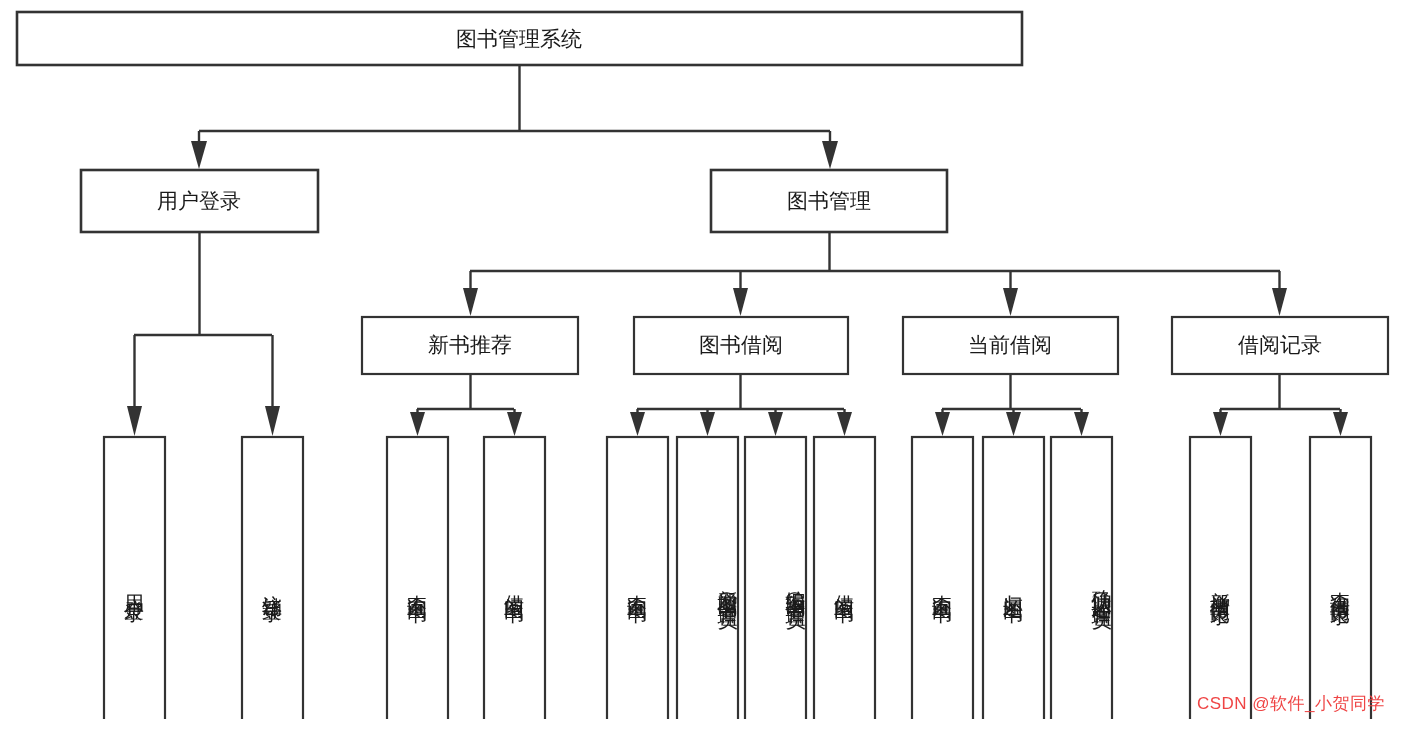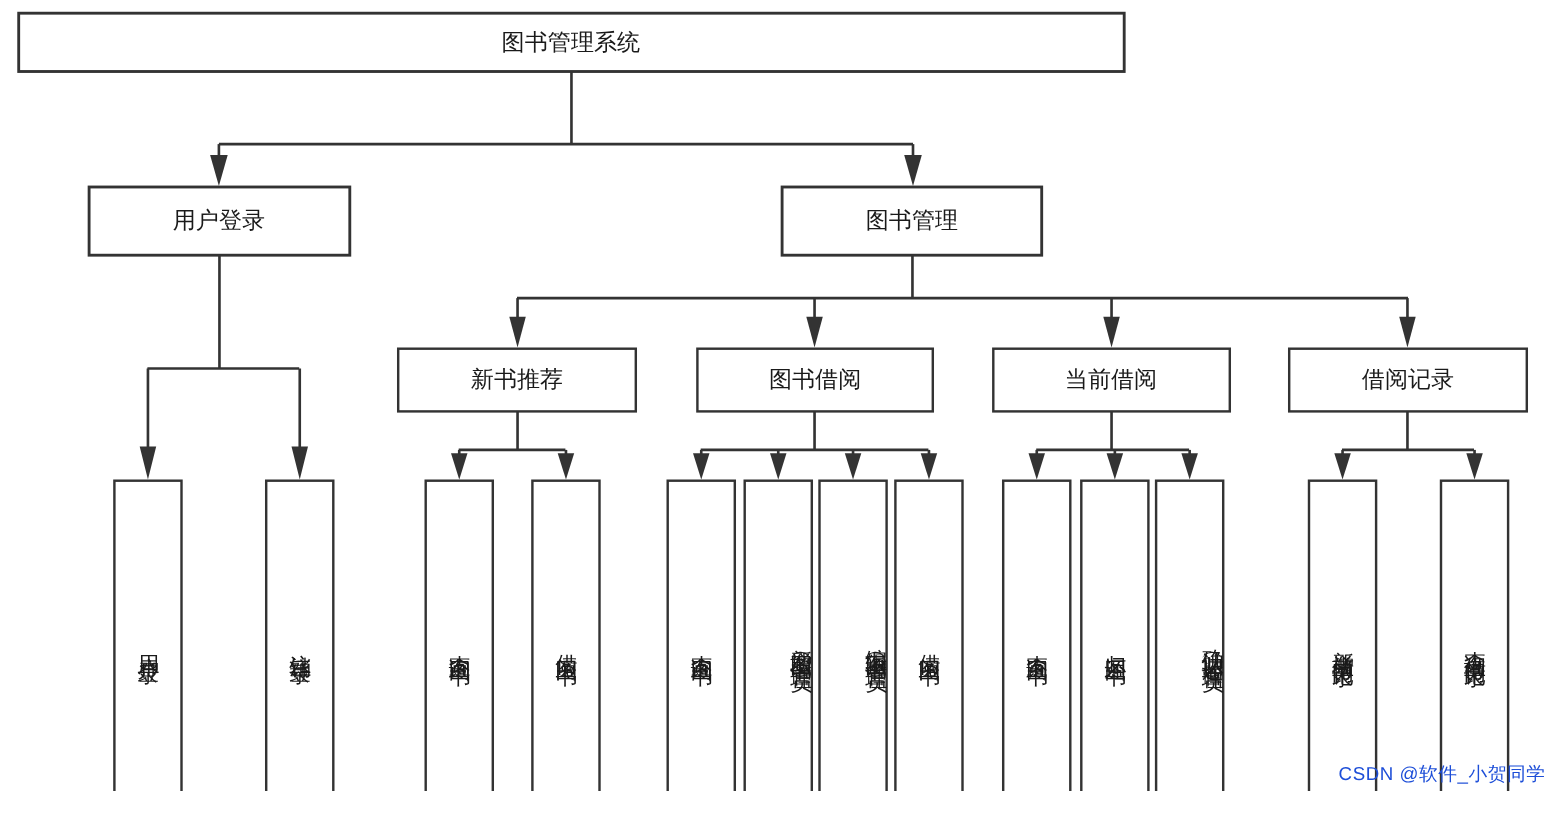--- a/index.html
+++ b/index.html
@@ -66,25 +66,25 @@
     align-items: flex-start;
     justify-content: center;
     pointer-events: none;
     user-select: none;
   }
   .vlabel.centered {
     align-items: center;
   }
   .watermark {
     position: absolute;
-    right: 0;
+    right: 20px;
     bottom: 4px;
     font-family: "Liberation Sans", "DejaVu Sans", sans-serif;
     font-size: 17px;
-    color: #1d4ed8;
+    color: #ef4444;
     white-space: nowrap;
     user-select: none;
     letter-spacing: 0.5px;
   }
 </style>
 </head>
 <body>
 
 <div id="diagram-root">
 

